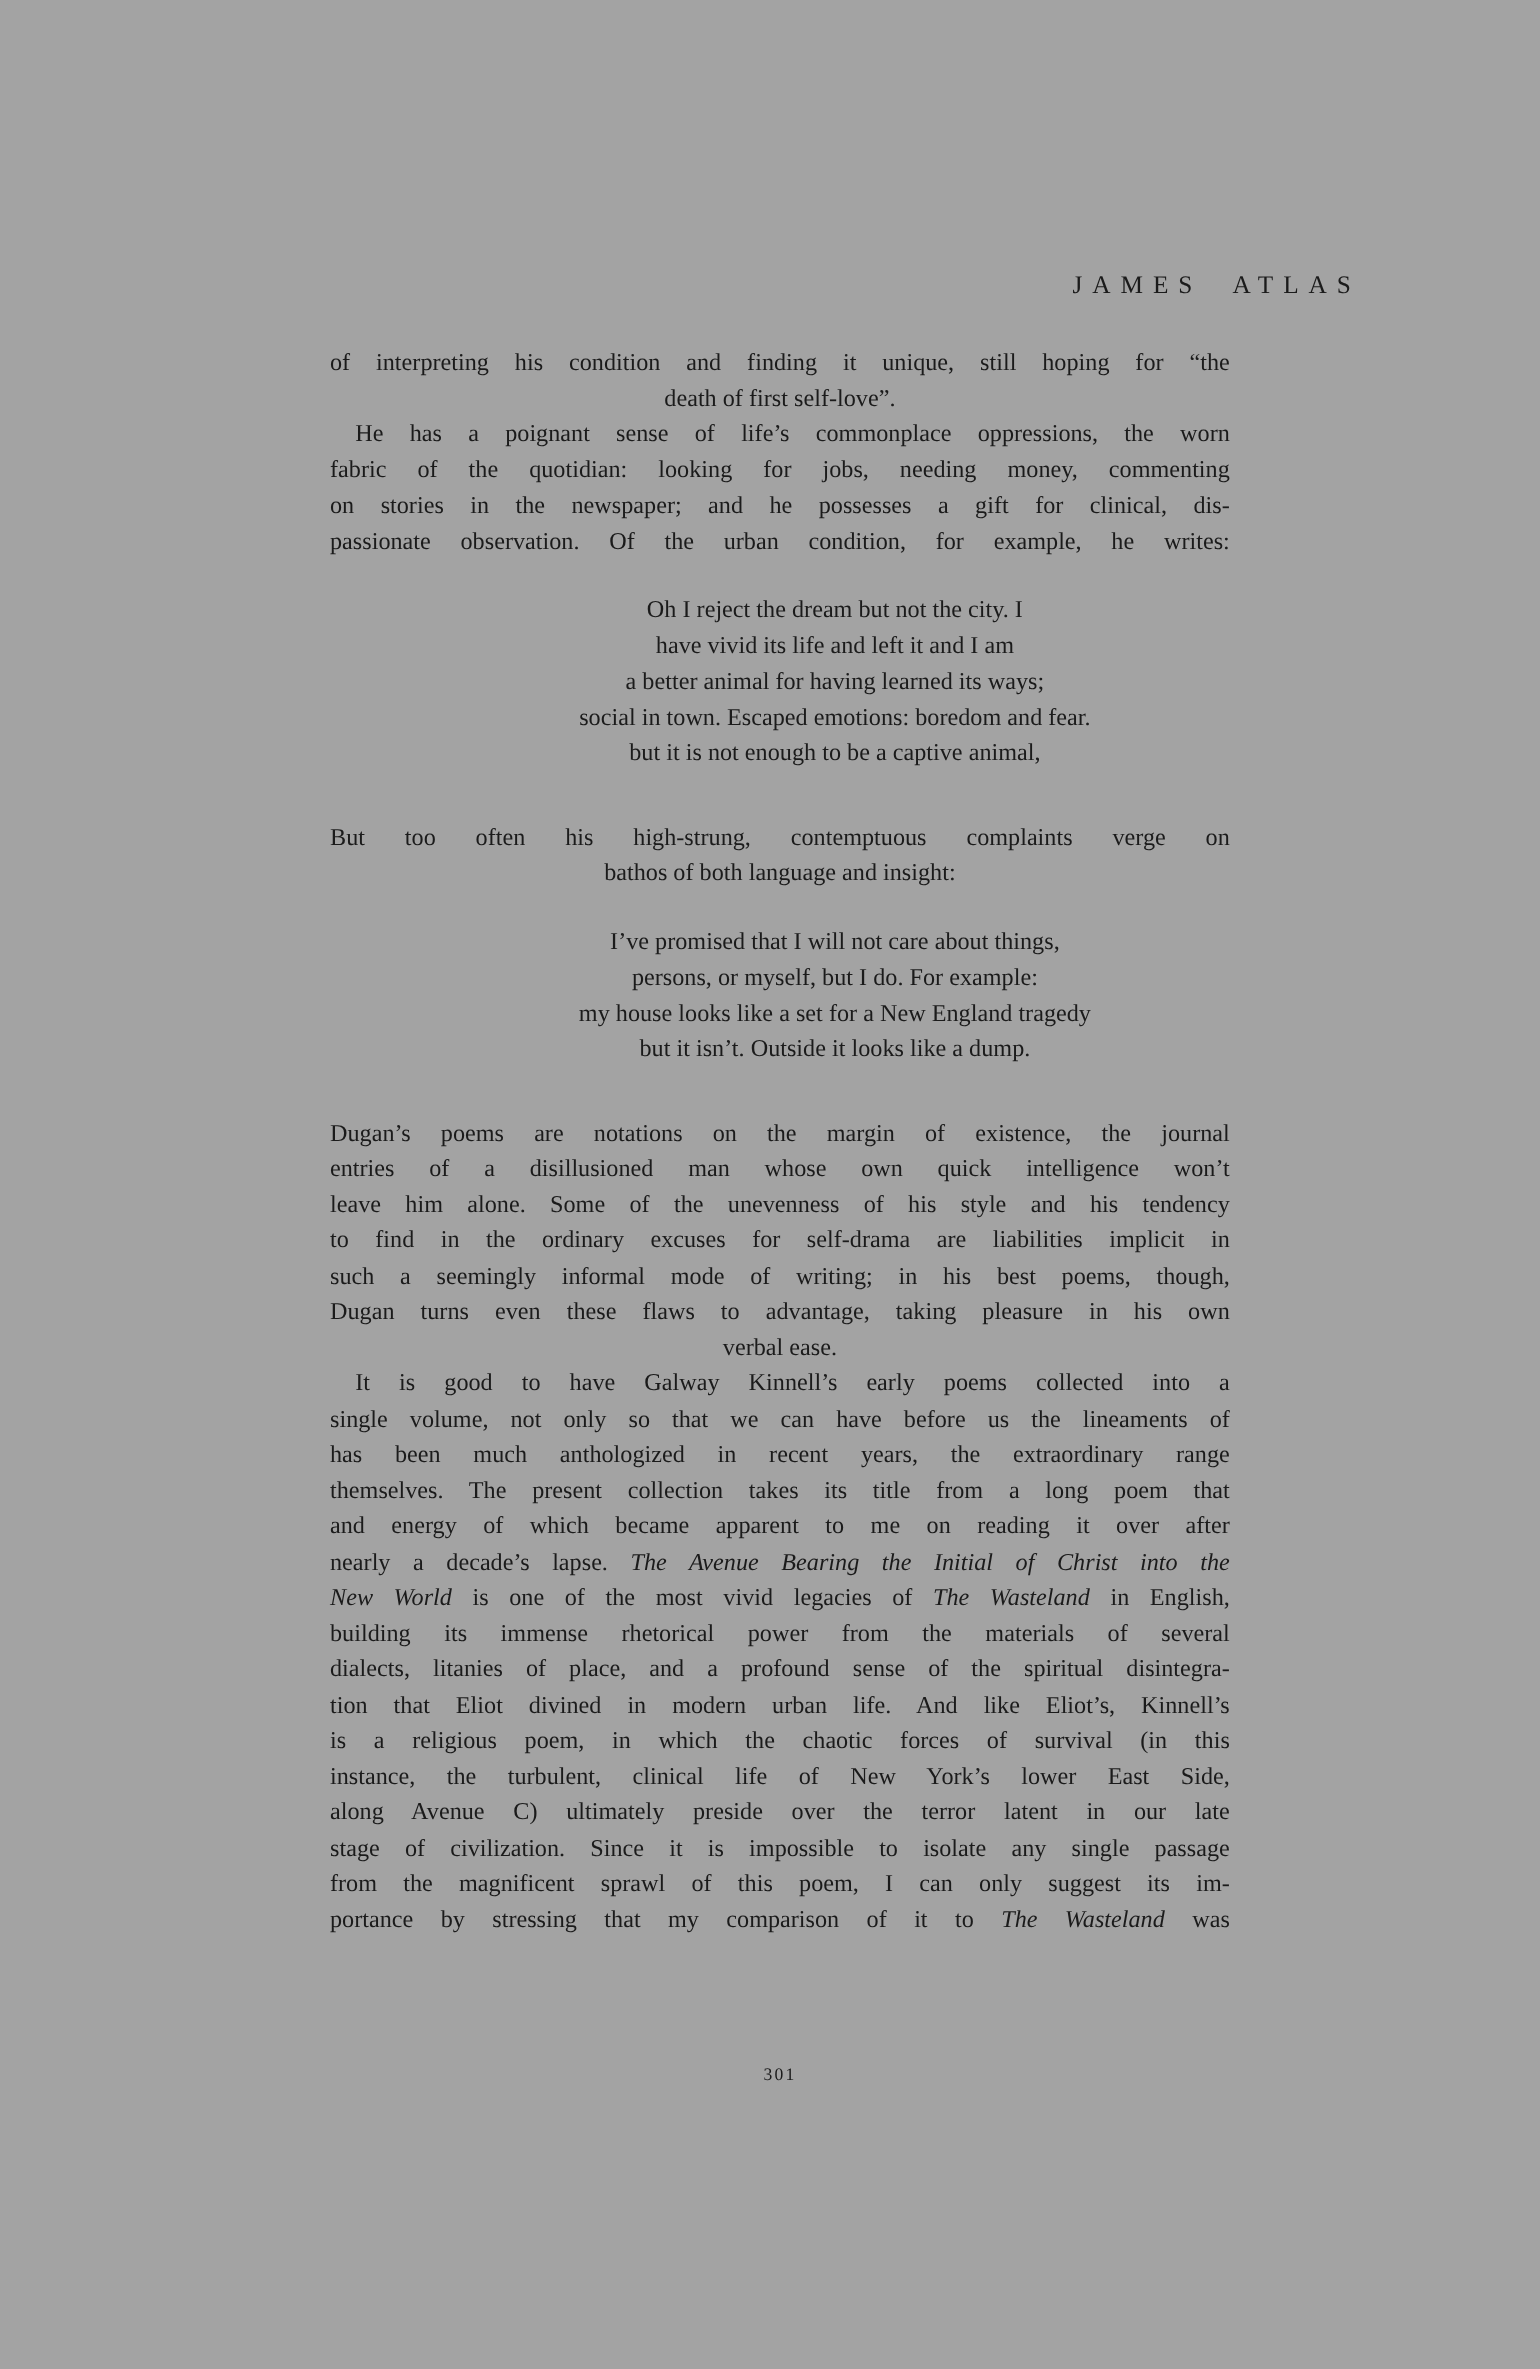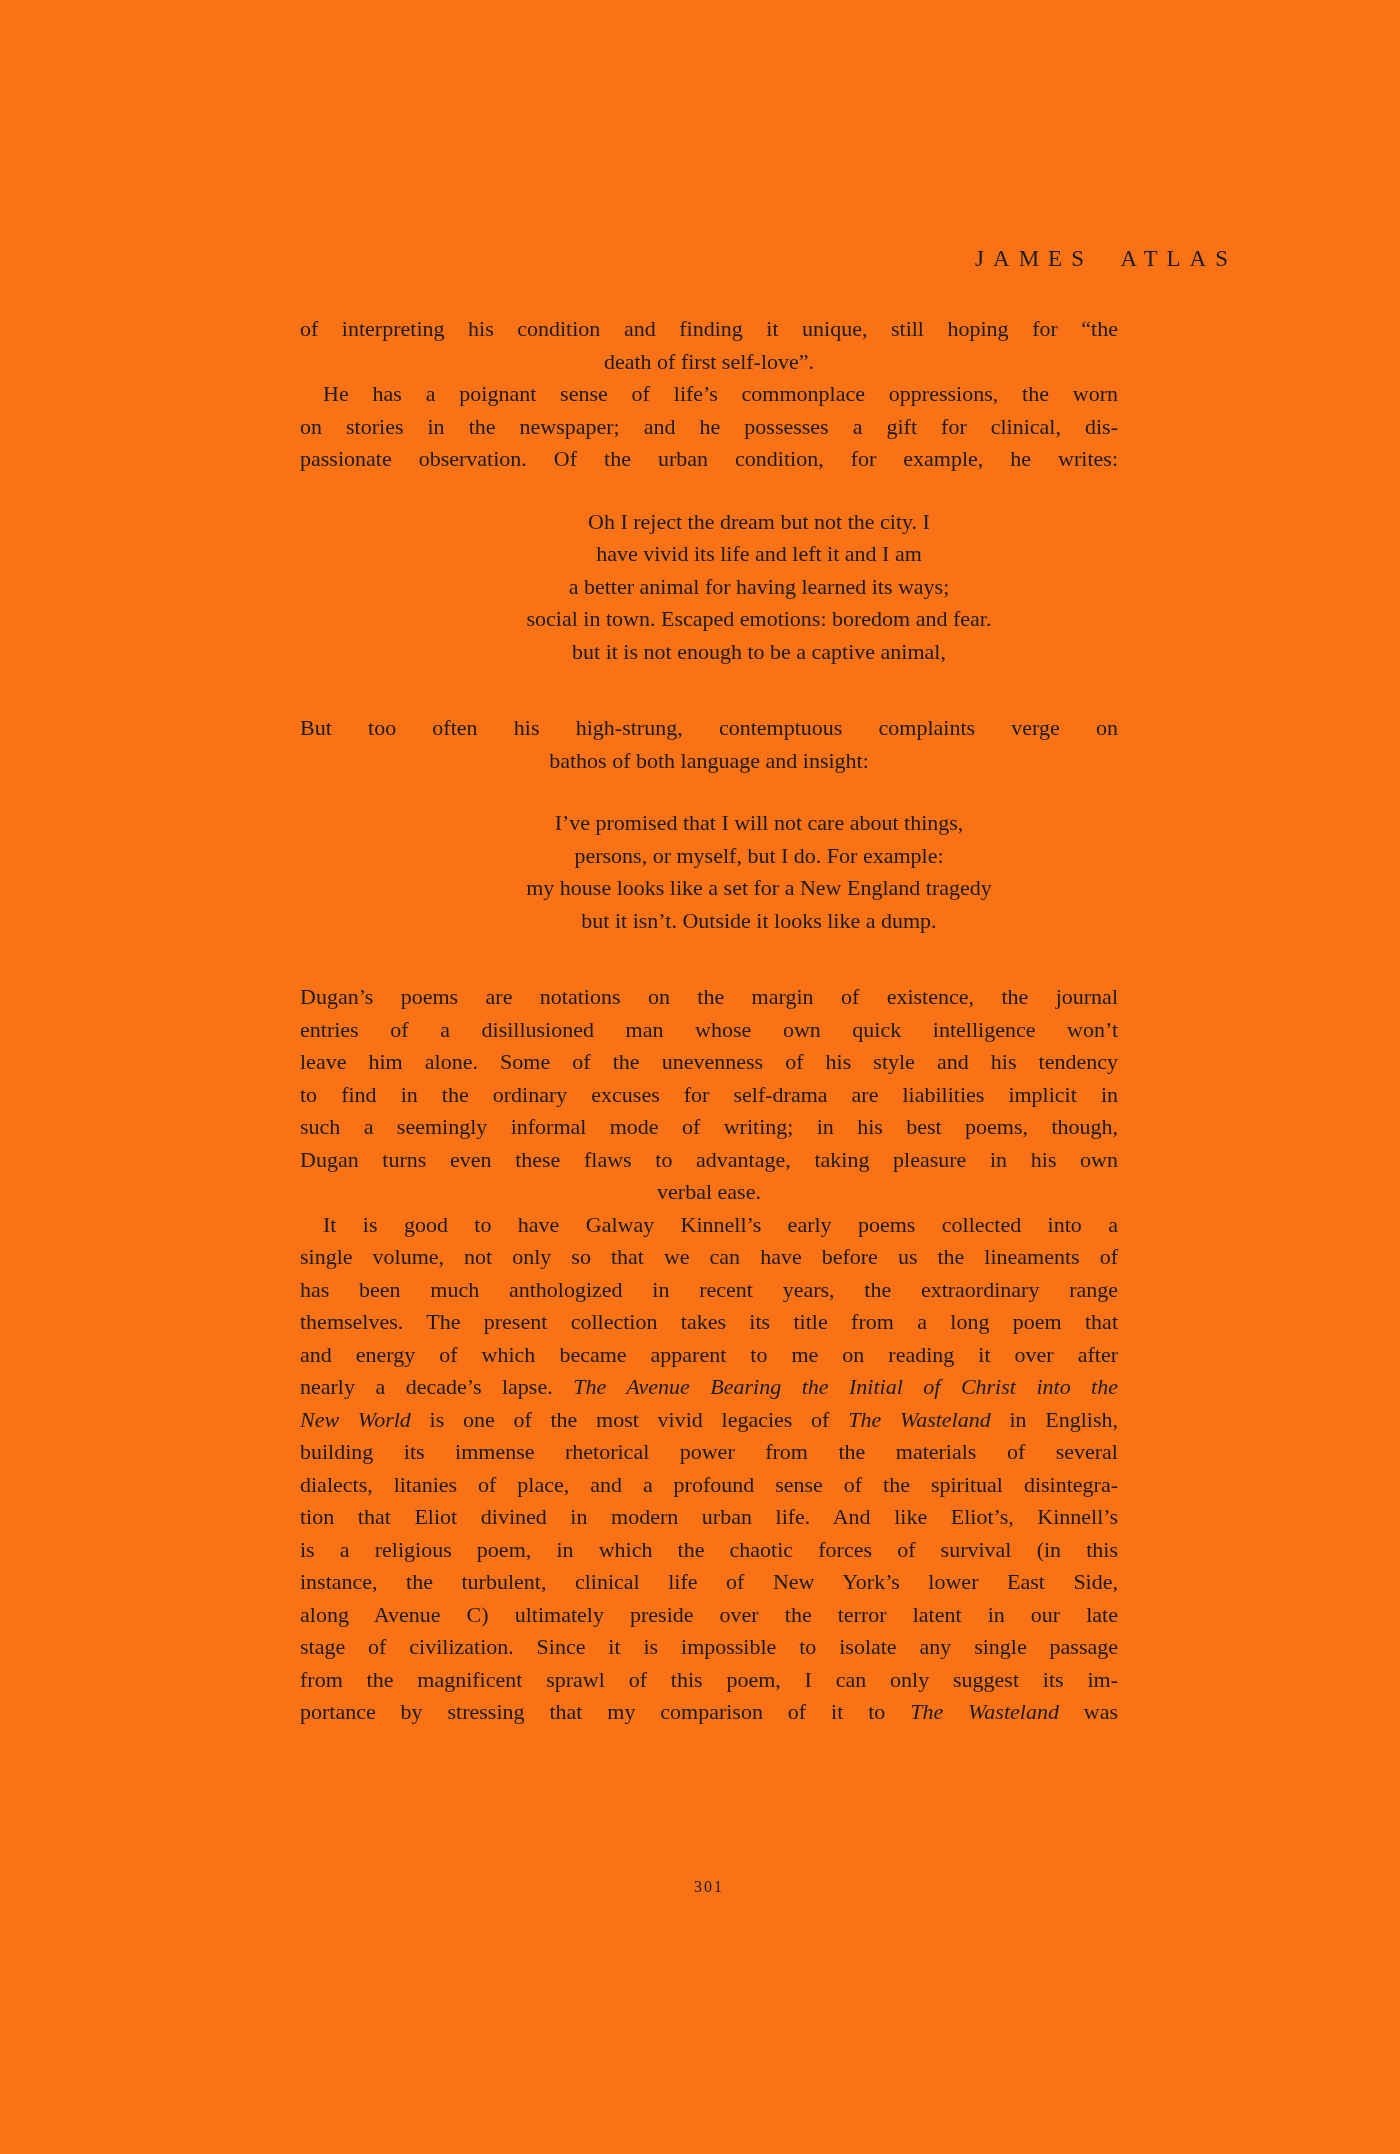--- a/index.html
+++ b/index.html
@@ -4,21 +4,21 @@
 <style>
   html, body {
     margin: 0;
     padding: 0;
     background: #fdfdfb;
   }
   .page {
     position: relative;
     width: 1400px;
     height: 2154px;
-    background: #f97316;
+    background: #a3a3a3;
     color: #1b1b1b;
     font-family: "Liberation Serif", "DejaVu Serif", serif;
     overflow: hidden;
   }
   .running-header {
     position: absolute;
     top: 246px;
     right: 163px;
     font-size: 23px;
     letter-spacing: 9px;
@@ -65,20 +65,21 @@
 <div class="page">
   <div class="running-header">JAMES ATLAS</div>
 
   <div class="text-column">
       <div class="paragraph">
         <div class="line justify"><span>of interpreting his condition and finding it unique, still hoping for “the</span></div>
         <div class="line"><span>death of first self-love”.</span></div>
       </div>
       <div class="paragraph indent">
         <div class="line justify"><span>He has a poignant sense of life’s commonplace oppressions, the worn</span></div>
+        <div class="line justify"><span>fabric of the quotidian: looking for jobs, needing money, commenting</span></div>
         <div class="line justify"><span>on stories in the newspaper; and he possesses a gift for clinical, dis-</span></div>
         <div class="line justify"><span>passionate observation. Of the urban condition, for example, he writes:</span></div>
       </div>
       <div class="quote">
         <div class="line"><span>Oh I reject the dream but not the city. I</span></div>
         <div class="line"><span>have vivid its life and left it and I am</span></div>
         <div class="line"><span>a better animal for having learned its ways;</span></div>
         <div class="line"><span>social in town. Escaped emotions: boredom and fear.</span></div>
         <div class="line"><span>but it is not enough to be a captive animal,</span></div>
       </div>

